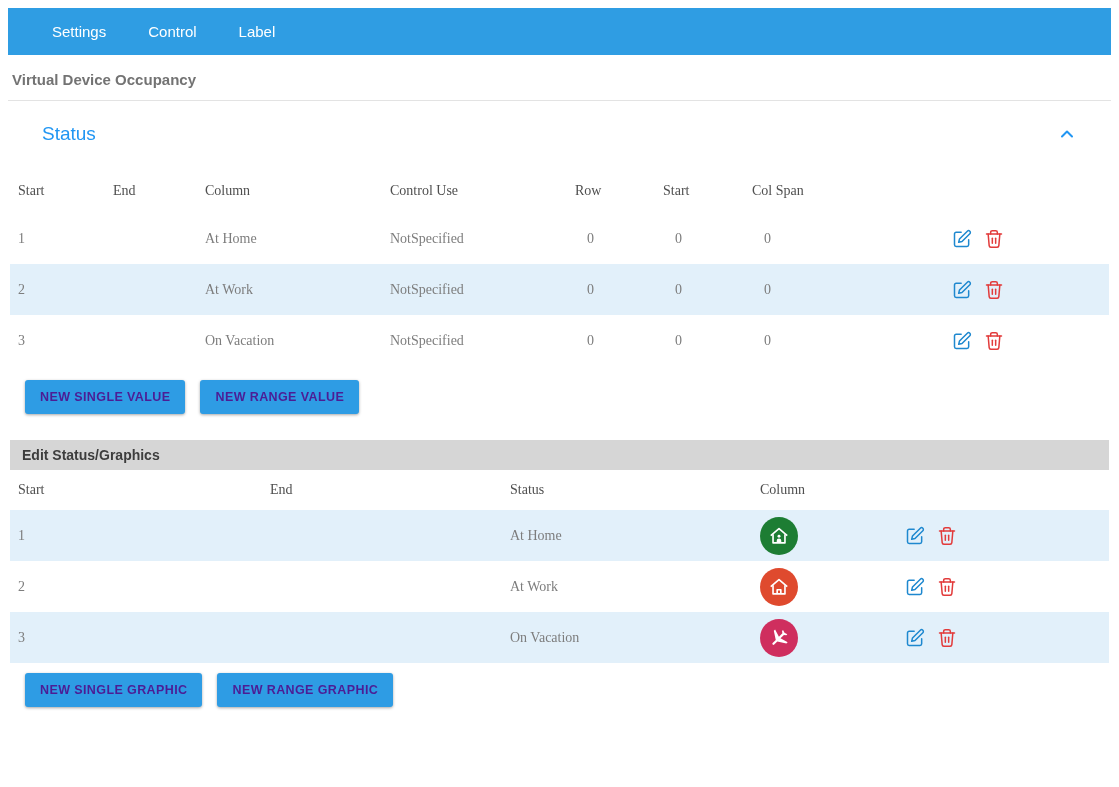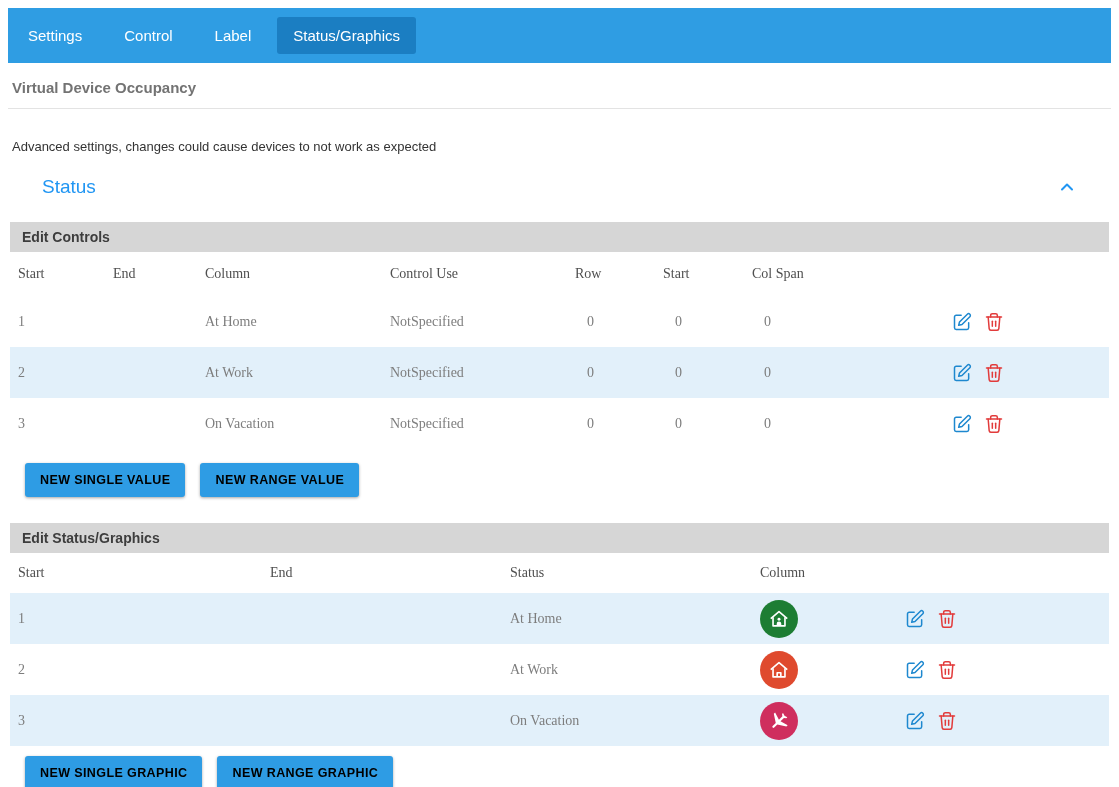--- a/index.html
+++ b/index.html
@@ -6,24 +6,24 @@
   body {
     margin: 8px;
     background: #fff;
     font-family: "Liberation Sans", sans-serif;
     color: #333;
     width: 1103px;
   }
   
   .topbar {
     background: #2f9de3;
-    height: 55px;
+    height: 47px;
     display: flex;
     align-items: center;
-    padding: 0 4px;
+    padding: 0 28px;
     gap: 10px;
   }
   .tab {
     color: #fff;
     font-size: 15px;
     padding: 10px 16px;
     border-radius: 3px;
     cursor: pointer;
     white-space: nowrap;
   }
@@ -96,21 +96,21 @@
 
   
   .btnrow {
     display: flex;
     gap: 15px;
     margin: 14px 2px 26px 2px;
     padding-left: 15px;
   }
   .blue-btn {
     background: #2e9ce4;
-    color: #000000;
+    color: #4c1d95;
     border: none;
     border-radius: 3px;
     font-family: inherit;
     font-weight: bold;
     font-size: 12.5px;
     letter-spacing: 0.4px;
     padding: 10px 15px;
     box-shadow: 0 1px 3px rgba(0,0,0,0.35);
     cursor: pointer;
     white-space: nowrap;
@@ -118,39 +118,36 @@
 </style>
 </head>
 <body>
 
 <div class="app">
 
   <nav class="topbar">
     <div class="tab">Settings</div>
     <div class="tab">Control</div>
     <div class="tab">Label</div>
-    <div class="tab active">Status/Graphics</div>
   </nav>
 
   <div class="page-title">Virtual Device Occupancy</div>
   <hr class="divider">
 
-  <p class="warning">Advanced settings, changes could cause devices to not work as expected</p>
 
   <div class="section-head">
     <span class="status-link">Status</span>
     <span class="chev">
       <svg width="20" height="20" viewBox="0 0 24 24" fill="none" stroke="#2196f3" stroke-width="2.4" stroke-linecap="round" stroke-linejoin="round">
           <polyline points="6 15 12 9 18 15"></polyline>
         </svg>
     </span>
   </div>
 
   <section>
-    <div class="bar">Edit Controls</div>
 
     <div class="ctable">
       <div class="crow controls-grid chead">
         <div class="cell">Start</div>
         <div class="cell">End</div>
         <div class="cell">Column</div>
         <div class="cell">Control Use</div>
         <div class="cell">Row</div>
         <div class="cell">Start</div>
         <div class="cell">Col Span</div>

